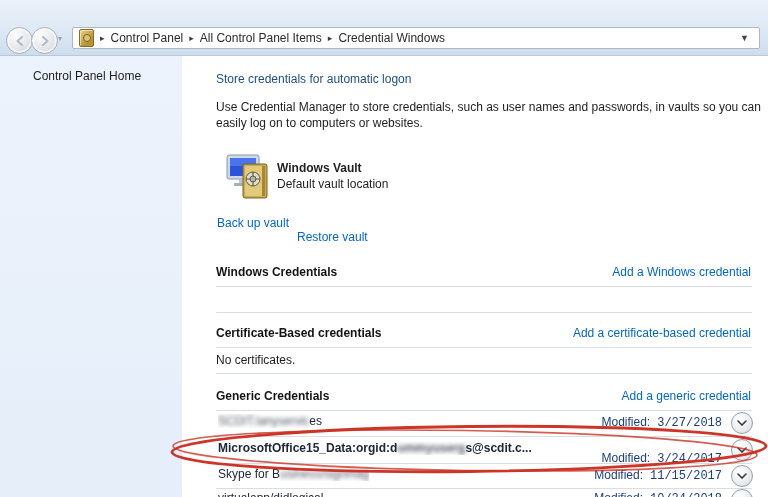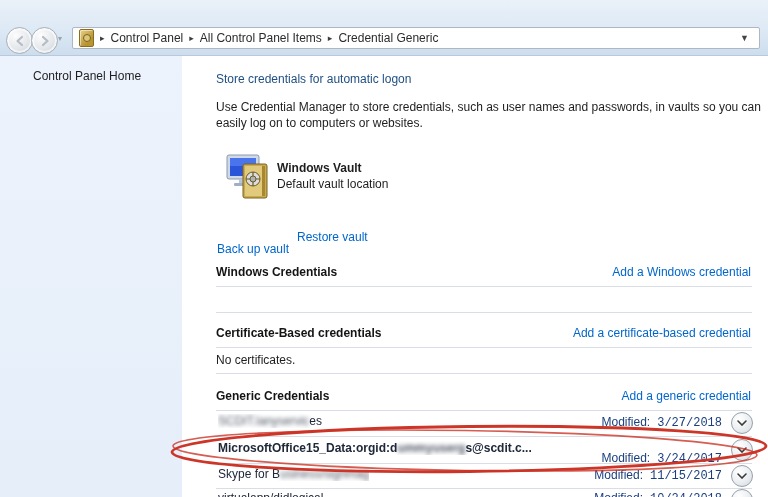--- a/index.html
+++ b/index.html
@@ -35,21 +35,21 @@
     background:linear-gradient(180deg,#edf3fc,#e5eef9);}
   .sidebar-home{position:absolute;left:33px;top:13px;color:#1e1e1e;}
   .content{position:absolute;top:56px;left:182px;right:0;bottom:0;background:#fff;}
   .page-title{position:absolute;left:216px;top:72px;font-size:12px;color:var(--heading,#1f4f82);}
   .page-desc{position:absolute;left:216px;top:99px;width:548px;line-height:16px;color:#1e1e1e;}
   
   .vault-icon{position:absolute;left:226px;top:152px;width:48px;height:50px;}
   .vault-name{position:absolute;left:277px;top:161px;font-weight:bold;}
   .vault-sub{position:absolute;left:277px;top:177px;}
   .link{color:var(--link,#0066cc);text-decoration:none;cursor:pointer;white-space:nowrap;}
-  .vlink1{position:absolute;left:217px;top:242px;}
+  .vlink1{position:absolute;left:217px;top:216px;}
   .vlink2{position:absolute;left:297px;top:230px;}
   
   .sec-title{position:absolute;left:216px;font-weight:bold;color:#141414;}
   .sec-action{position:absolute;right:17px;}
   .divider{position:absolute;left:216px;right:16px;border-top:1px solid #d9dee6;height:0;}
   .empty-text{position:absolute;left:216px;}
   
   .cred-name{position:absolute;left:218px;white-space:nowrap;color:#20293a;max-width:360px;overflow:hidden;}
   .redacted{filter:blur(2.2px);opacity:.8;}
   .mod{position:absolute;right:46px;white-space:nowrap;color:var(--date,#1b3f7e);}
@@ -80,21 +80,21 @@
   </div>
   <span class="nav-dd">▾</span>
 
   <div class="addressbar">
     <span class="addr-icon"></span>
     <span class="crumb-sep">▸</span>
     <span class="crumb">Control Panel</span>
     <span class="crumb-sep">▸</span>
     <span class="crumb">All Control Panel Items</span>
     <span class="crumb-sep">▸</span>
-    <span class="crumb">Credential Generic</span>
+    <span class="crumb">Credential Windows</span>
     <span class="addr-spacer"></span>
     <span class="addr-dd">▼</span>
   </div>
 
   <div class="sidebar">
     <span class="sidebar-home">Control Panel Home</span>
   </div>
 
   <div class="content"></div>
 

